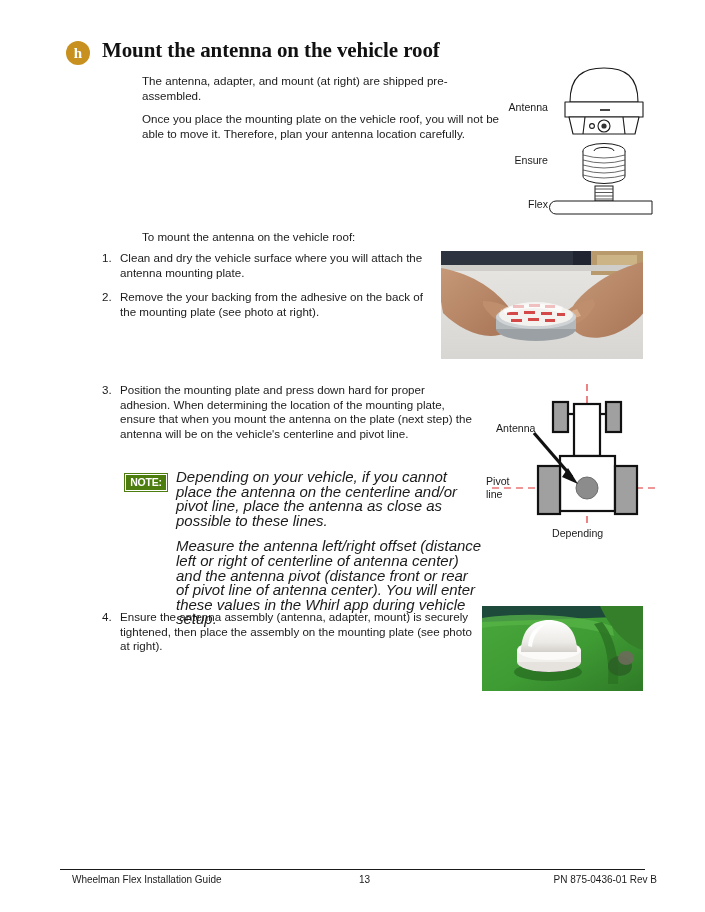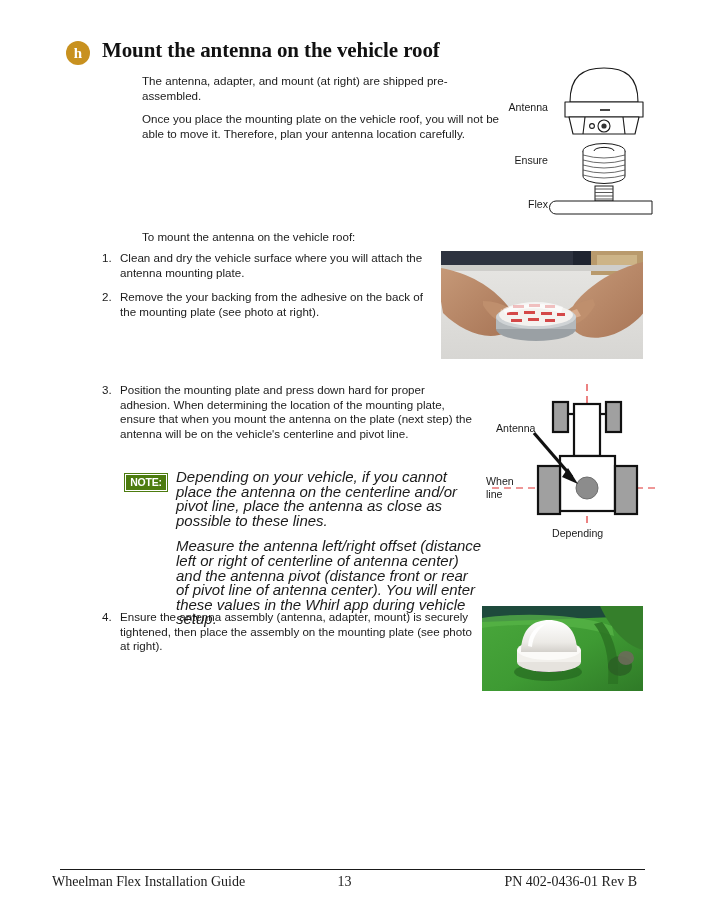--- a/index.html
+++ b/index.html
@@ -183,27 +183,26 @@
   .footer-rule {
     position: absolute;
     left: 60px;
     top: 869px;
     width: 585px;
     height: 1px;
     background: #1a1a1a;
   }
   .footer {
     position: absolute;
-    left: 52px;
+    left: 72px;
     top: 874px;
     width: 585px;
     height: 16px;
-    font-size: 14px;
-    color: #1b1b1b;
-    font-family: Liberation Serif, serif;
+    font-size: 10px;
+    color: #1b1b1b;
   }
   .footer .f-left   { position: absolute; left: 0; top: 0; }
   .footer .f-center { position: absolute; left: 0; top: 0; width: 100%; text-align: center; }
   .footer .f-right  { position: absolute; right: 0; top: 0; }
 </style>
 </head>
 <body>
 
 <div class="page">
 
@@ -326,21 +325,21 @@
       <circle cx="101" cy="110" r="11" fill="#8c8c8c" stroke="#6e6e6e" stroke-width="1"></circle>
 
       <g>
         <line x1="48" y1="55" x2="86" y2="99" stroke="#111111" stroke-width="3.2"></line>
         <polygon points="92,106 76,99 82,90" fill="#111111"></polygon>
       </g>
     </svg>
 
     <div class="vlbl antenna">Antenna</div>
     <div class="vlbl pivot">
-      <div>When</div>
+      <div>Pivot</div>
       <div>line</div>
     </div>
     <div class="vlbl center">Depending</div>
   </div>
 
   <div class="photo" id="photo-backing">
     <svg width="202" height="108" viewBox="0 0 202 108">
       <defs>
         <linearGradient id="tableG" x1="0" y1="0" x2="0" y2="1">
           <stop offset="0%" stop-color="#e8e7e4"></stop>
@@ -420,16 +419,16 @@
 
       <path d="M39 46 C39 22, 52 14, 67 14 C82 14, 95 22, 95 46 Z" fill="url(#domeG)"></path>
       <path d="M46 40 C47 26, 55 19, 64 18 C57 22, 51 30, 50 41 Z" fill="#ffffff" opacity="0.9"></path>
     </svg>
   </div>
 
   <div class="footer-rule"></div>
   <div class="footer">
     <span class="f-left">Wheelman Flex Installation Guide</span>
     <span class="f-center">13</span>
-    <span class="f-right">PN 402-0436-01 Rev B</span>
+    <span class="f-right">PN 875-0436-01 Rev B</span>
   </div>
 
 </div>
 
 </body></html>

